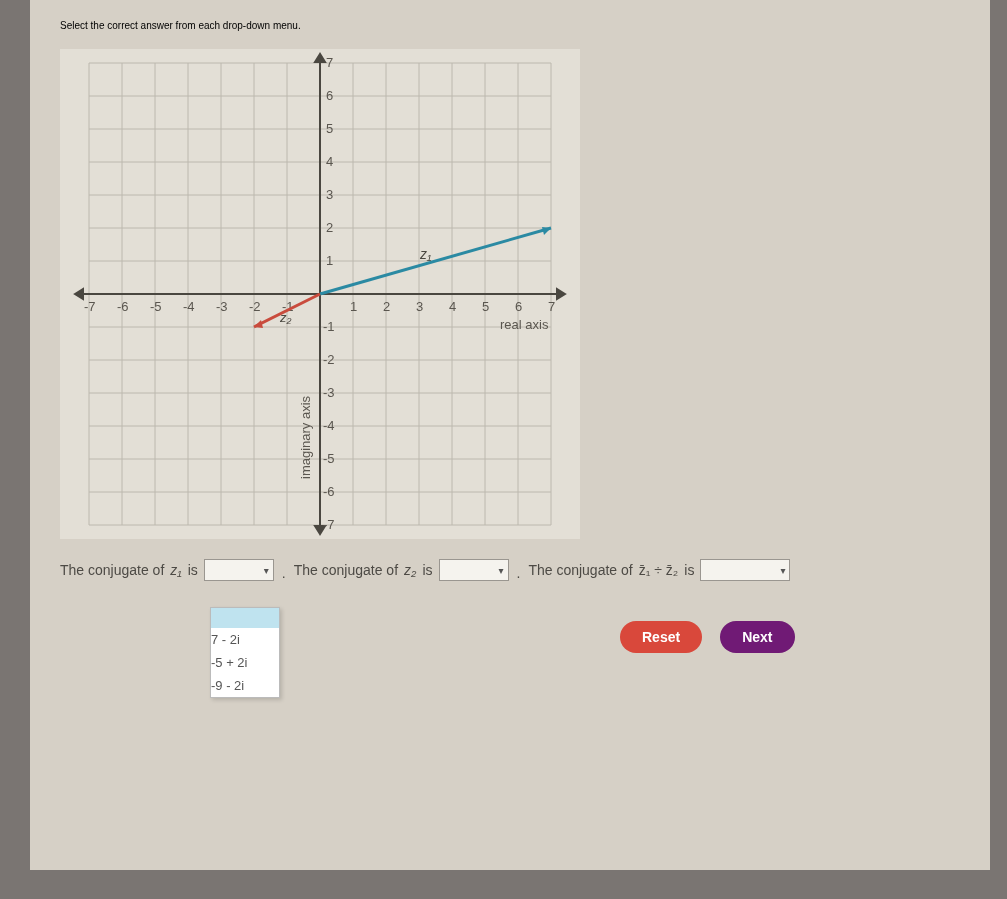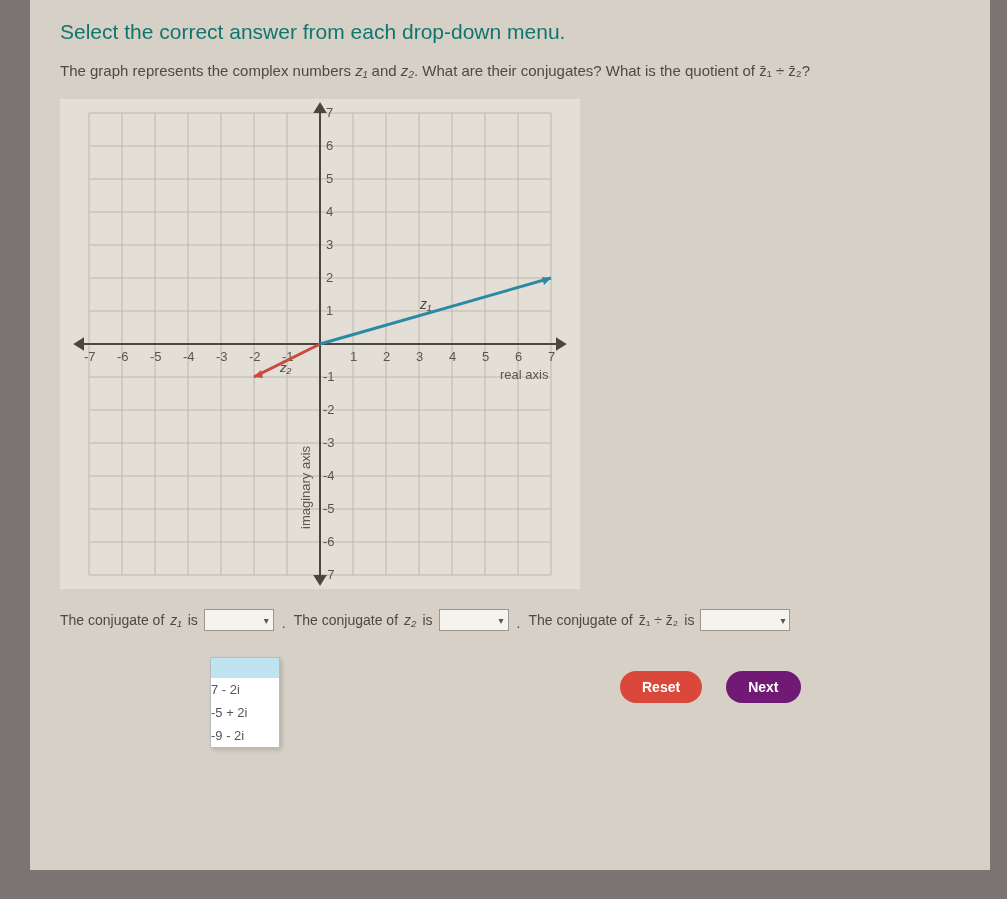--- a/index.html
+++ b/index.html
@@ -15,22 +15,22 @@
   .paper {
     position: absolute;
     left: 30px;
     top: 0;
     width: 960px;
     height: 870px;
     background: #d6d0c6;
     padding: 20px 30px;
   }
   .instruction {
-    color: #0f766e;
-    font-size: 21px;
+    color: #000000;
+    font-size: 10px;
     margin-bottom: 18px;
   }
   .question {
     color: #4d4a45;
     font-size: 15px;
     margin-bottom: 20px;
   }
   .graph-area {
     width: 520px;
     height: 490px;
@@ -88,21 +88,21 @@
   }
   .dropdown-list .opt {
     padding: 4px 0;
     color: #555;
     cursor: pointer;
   }
   .buttons-row {
     margin-top: 40px;
     margin-left: 560px;
     display: flex;
-    gap: 24px;
+    gap: 18px;
   }
   .btn {
     border: none;
     border-radius: 18px;
     height: 32px;
     padding: 0 22px;
     color: #fff;
     font-size: 14px;
     font-weight: bold;
     cursor: pointer;
@@ -110,23 +110,20 @@
   .btn-reset { background: #d9483b; }
   .btn-next  { background: #701a75; }
 </style>
 </head>
 <body>
 
 <div class="paper">
 
   <div class="instruction">Select the correct answer from each drop-down menu.</div>
 
-  <div class="question">
-    <span>The graph represents the complex numbers </span><i>z₁</i><span> and </span><i>z₂</i><span>. What are their conjugates? What is the quotient of </span><span>z̄₁ ÷ z̄₂</span><span>?</span>
-  </div>
 
   <div class="graph-area">
     <svg width="520" height="490" viewBox="0 0 520 490">
 
       <rect x="0" y="0" width="520" height="490" fill="#e3dfd6"></rect>
 
       <g stroke="#bcb8ae" stroke-width="1">
 
         <line x1="29" y1="14" x2="29" y2="476"></line>
         <line x1="62" y1="14" x2="62" y2="476"></line>

